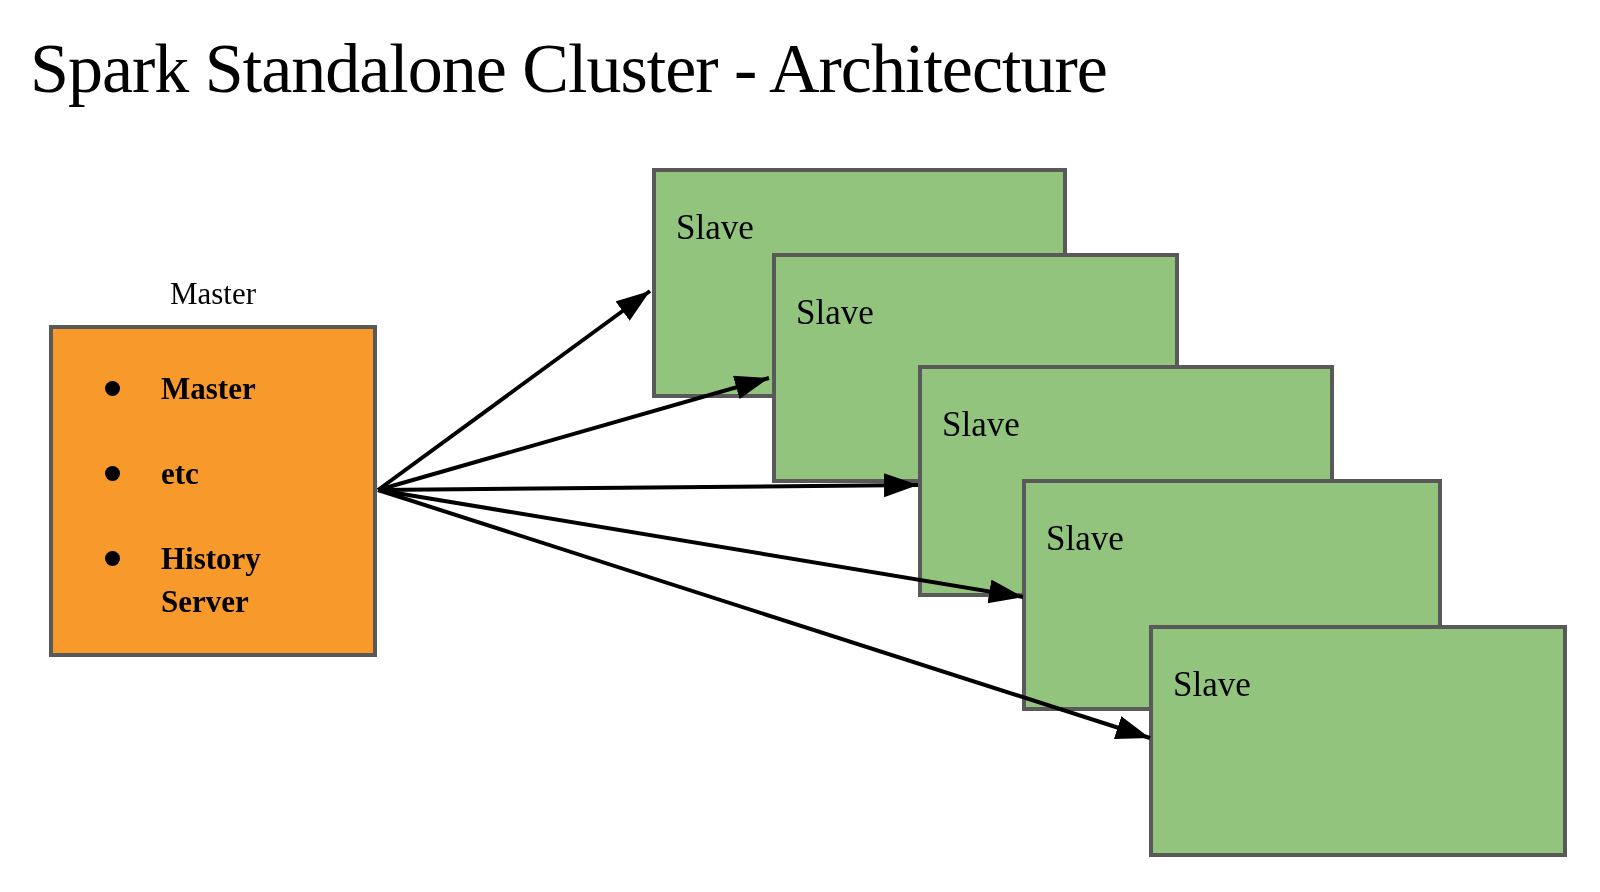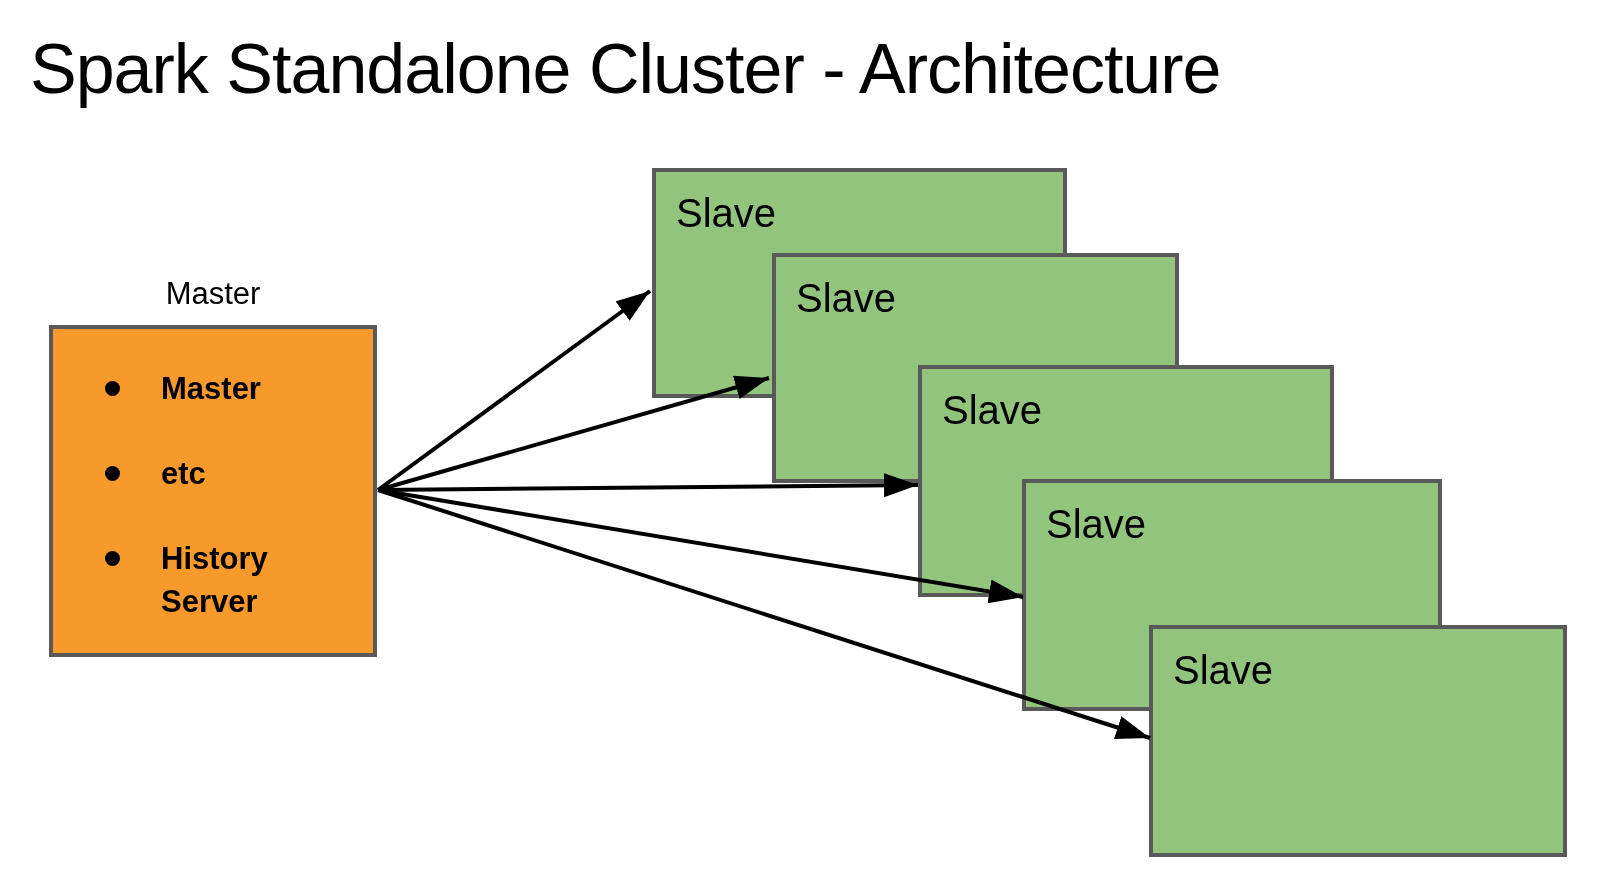--- a/index.html
+++ b/index.html
@@ -9,21 +9,21 @@
     --node_border:#595959;
     --arrow:#000000;
     --text:#000000;
   }
   html,body{margin:0;padding:0;background:var(--background);}
   .canvas{
     position:relative;
     width:1600px;height:892px;
     background:var(--background);
     overflow:hidden;
-    font-family:Liberation Sans, sans-serif;
+    font-family:Liberation Serif, serif;
     color:var(--text);
   }
   .title{
     position:absolute;
     left:30px;top:33px;
     margin:0;
     font-size:70px;
     font-weight:400;
     line-height:72px;
     white-space:nowrap;
@@ -68,22 +68,22 @@
     background:var(--text);
   }
   .slave{
     position:absolute;
     box-sizing:border-box;
     background:var(--slave_fill);
     border:4px solid var(--node_border);
   }
   .slave-label{
     display:block;
-    padding:22px 0 0 20px;
-    font-size:40px;
+    padding:37px 0 0 20px;
+    font-size:35px;
     line-height:38px;
   }
   .s1{left:652px;top:168px;width:415px;height:230px;z-index:1;}
   .s2{left:772px;top:253px;width:407px;height:230px;z-index:2;}
   .s3{left:918px;top:365px;width:416px;height:232px;z-index:3;}
   .s4{left:1022px;top:479px;width:420px;height:232px;z-index:4;}
   .s5{left:1149px;top:625px;width:418px;height:232px;z-index:5;}
   .arrows{
     position:absolute;
     left:0;top:0;

